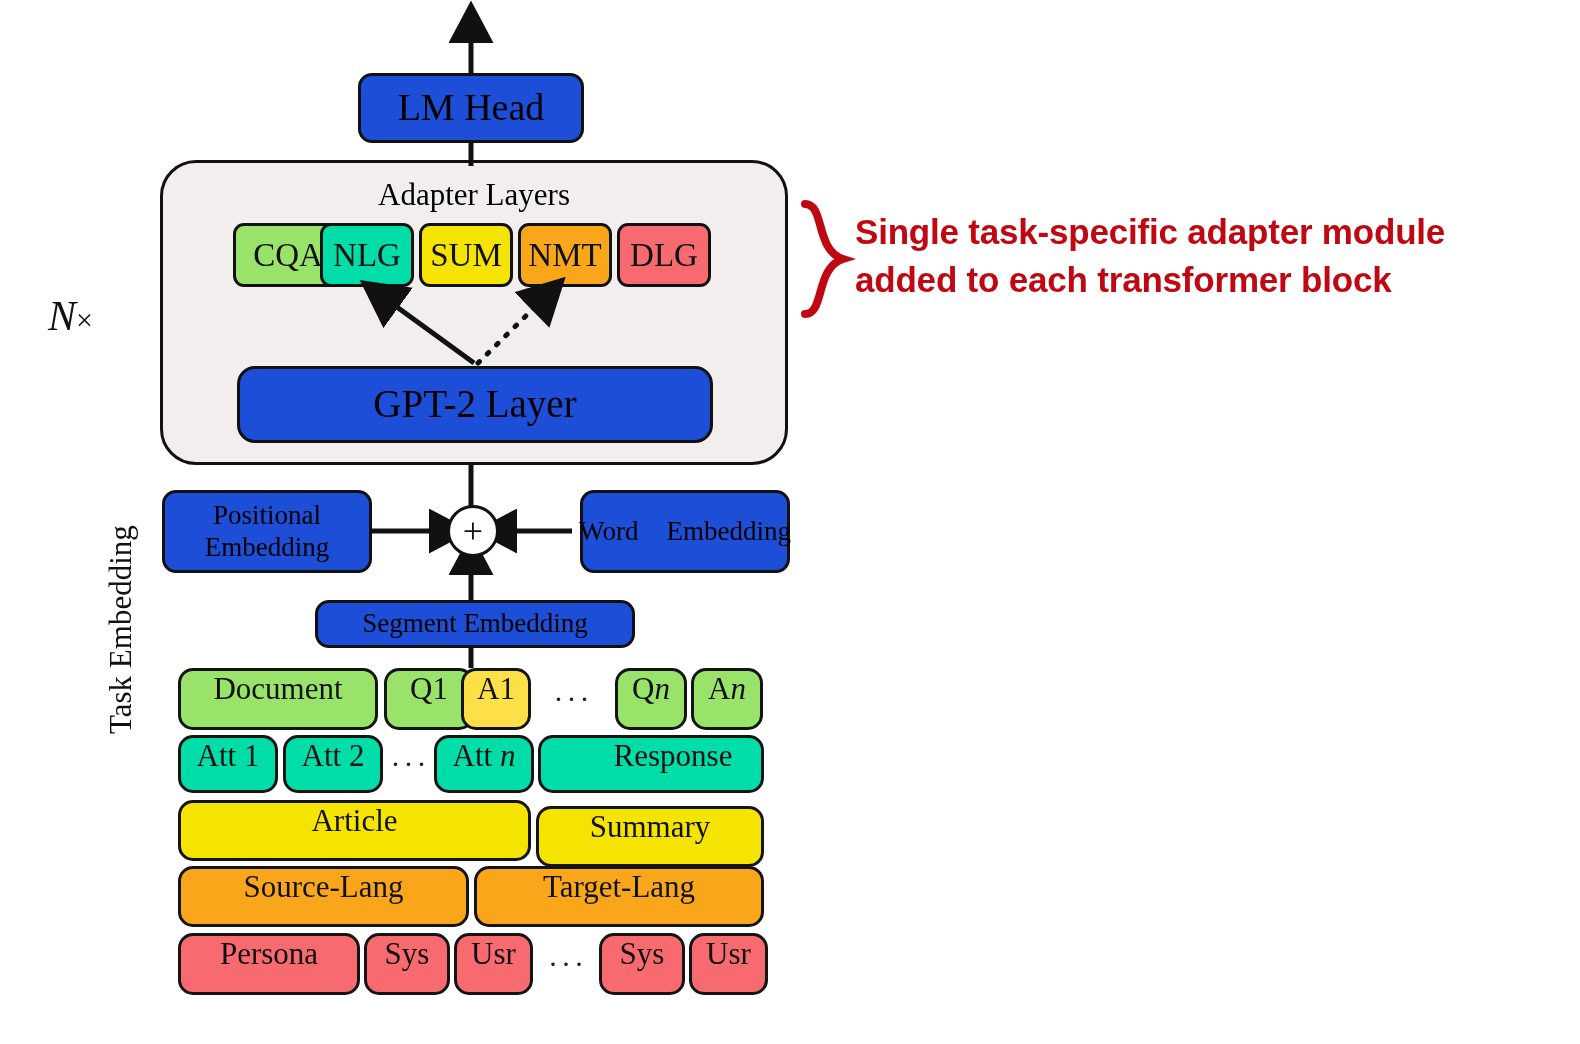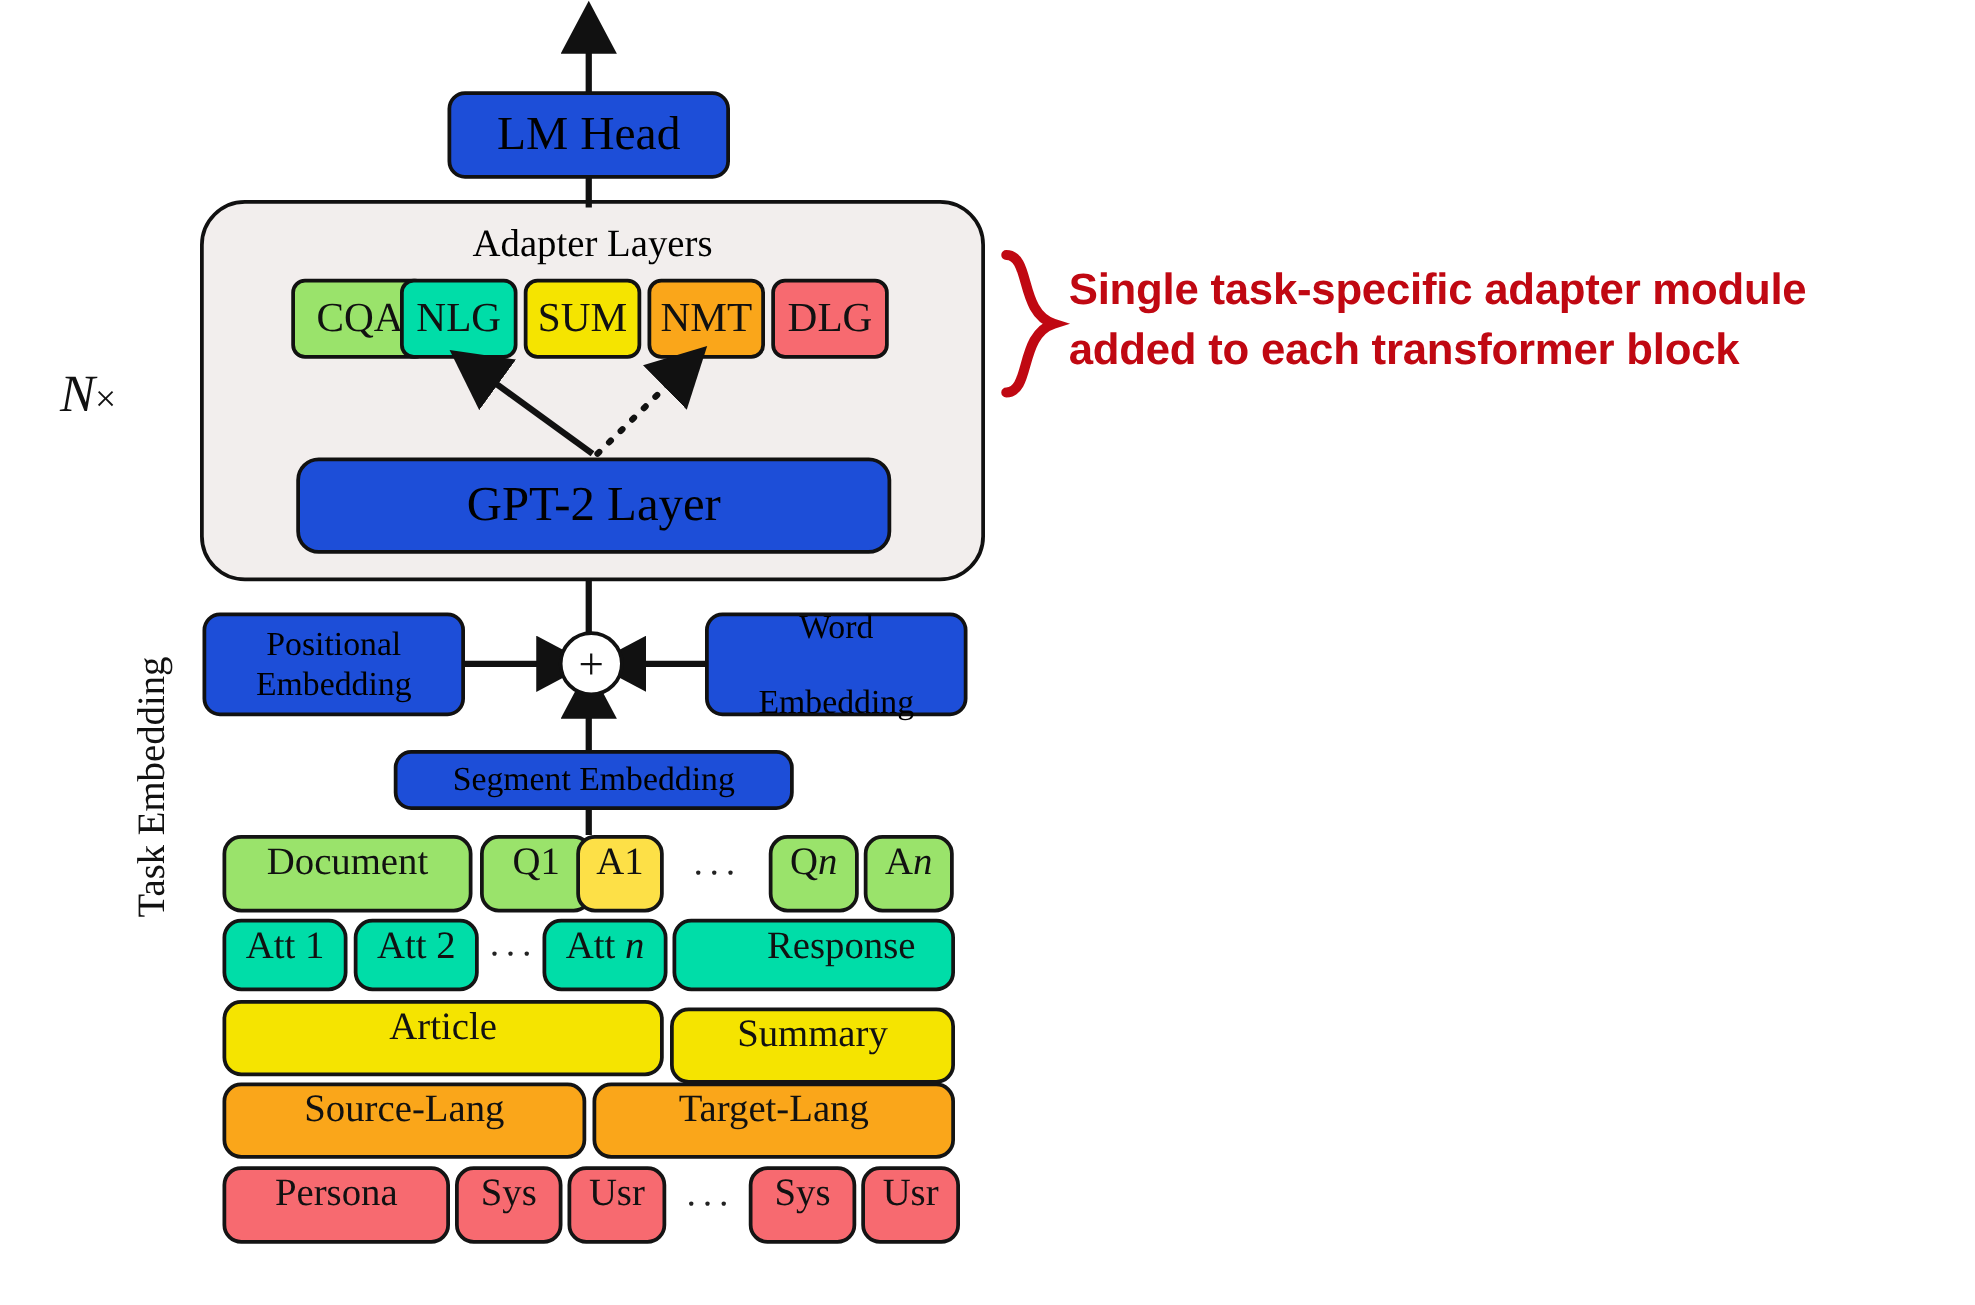--- a/index.html
+++ b/index.html
@@ -236,21 +236,21 @@
     <line x1="474" y1="363" x2="390" y2="302" stroke="#111" stroke-width="5" marker-end="url(#ah2)"></line>
 
     <line x1="478" y1="363" x2="539" y2="303" stroke="#111" stroke-width="5" stroke-dasharray="2 11" stroke-linecap="round" marker-end="url(#ah2)"></line>
   </svg>
 
   <div class="wbox" style="left:162px; top:490px; width:210px; height:83px; font-size:27px; flex-direction:column;">
     <span>Positional</span>
     <span>Embedding</span>
   </div>
 
-  <div class="wbox" style="left:564px; top:490px; width:210px; height:83px; font-size:27px; flex-direction:column;gap:28px;">
+  <div class="wbox" style="left:580px; top:490px; width:210px; height:83px; font-size:27px; flex-direction:row;gap:28px;">
     <span>Word</span>
     <span>Embedding</span>
   </div>
 
   <div id="plus-node">
     <span>+</span>
   </div>
 
   <div class="wbox" style="left:315px; top:600px; width:320px; height:48px; font-size:27px;">
     <span>Segment Embedding</span>

